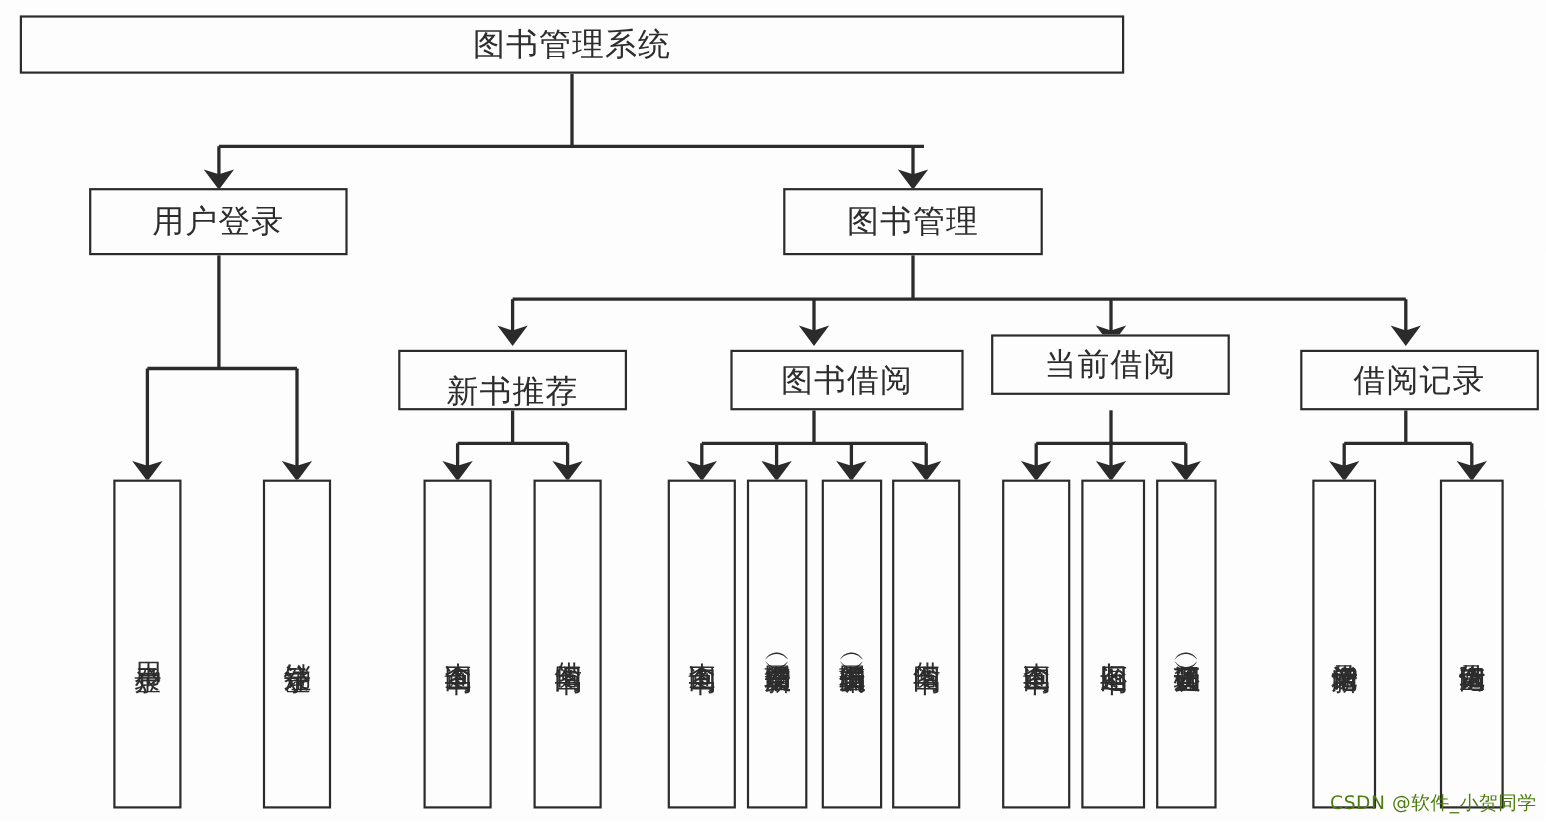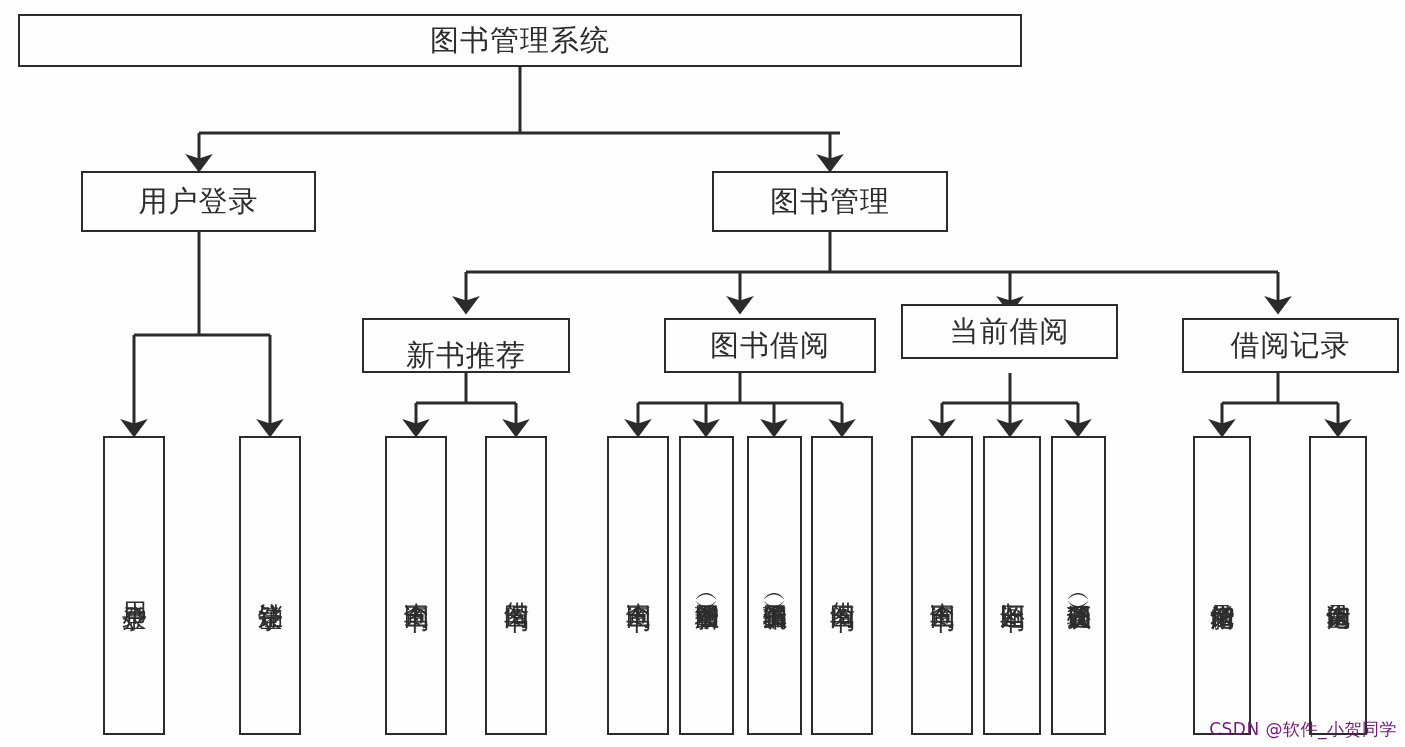--- a/index.html
+++ b/index.html
@@ -53,21 +53,21 @@
   }
   .node-label {
     display: block;
     white-space: nowrap;
   }
   #watermark {
     position: absolute;
     right: 8px;
     bottom: 6px;
     font-size: 17px;
-    color: #701a75;
+    color: #4d7c0f;
     letter-spacing: 0.5px;
     white-space: nowrap;
     pointer-events: none;
   }
 </style>
 </head>
 <body>
 
 <div id="diagram-root">
 

